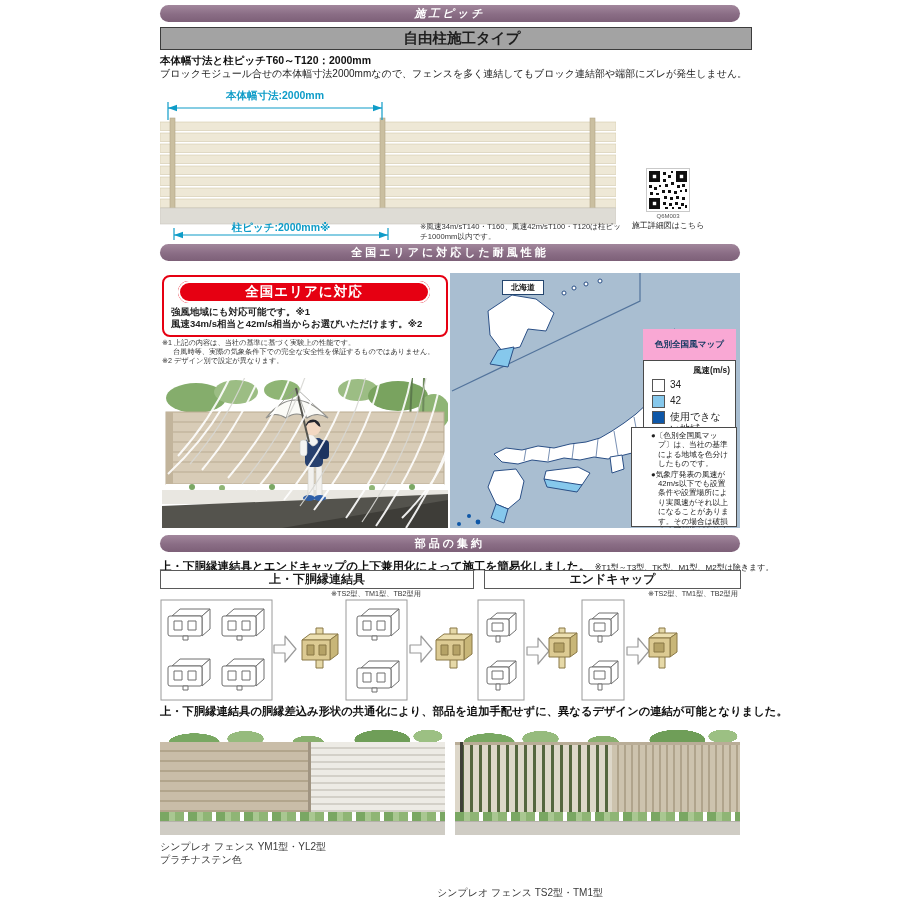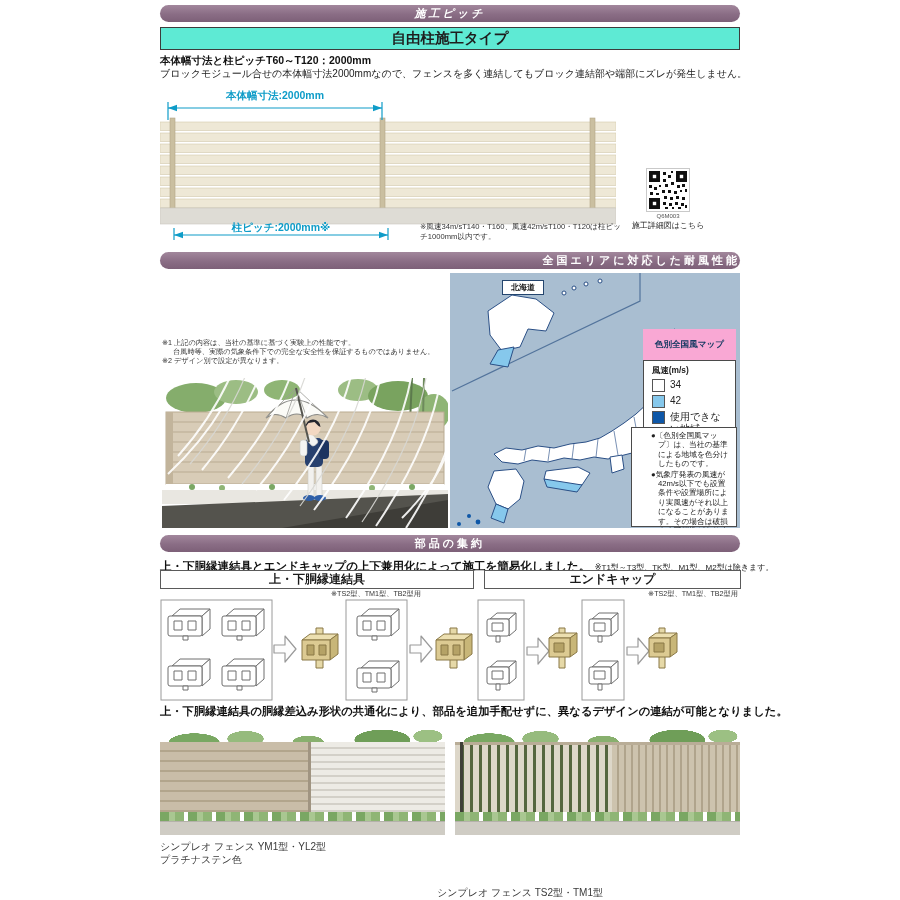--- a/index.html
+++ b/index.html
@@ -5,22 +5,22 @@
   html,body{margin:0;padding:0;background:#fff;}
   #canvas{position:relative;width:900px;height:900px;background:#ffffff;overflow:hidden;
     font-family:"Liberation Sans","DejaVu Sans",sans-serif;color:#222;}
   .abs{position:absolute;}
   
   .pill-hdr{position:absolute;left:160px;width:580px;height:17px;border-radius:9px;
     background:linear-gradient(180deg,#a2879c 0%,#8a6d85 55%,#7d6078 100%);
     color:#fff;font-weight:bold;font-size:11px;letter-spacing:3px;
     display:flex;align-items:center;justify-content:center;}
   
-  #type-box{left:160px;top:27px;width:578px;height:21px;background:#5eead4;border:1px solid #3c3c3c;
-    display:flex;align-items:center;justify-content:center;font-size:14.5px;font-weight:bold;color:#1e1e1e;}
+  #type-box{left:160px;top:27px;width:578px;height:21px;background:#a3a3a3;border:1px solid #3c3c3c;
+    display:flex;align-items:center;justify-content:center;font-size:14.5px;font-weight:bold;color:#1e1e1e;padding-left:12px;}
   #s1-lead-bold{left:160px;top:54px;font-size:10.5px;font-weight:bold;color:#111;}
   #s1-lead-text{left:160px;top:67px;font-size:10px;color:#222;}
   #s1-note{left:420px;top:222px;width:205px;font-size:7.6px;line-height:1.3;color:#333;}
   #qr-wrap{left:620px;top:168px;width:96px;text-align:center;}
   #qr-svg{display:block;margin:0 auto;border:1px solid #c9c9c9;background:#fff;}
   #qr-id{font-size:6px;color:#555;margin-top:1px;}
   #qr-caption{font-size:8px;color:#222;margin-top:1px;}
   
   #red-box{left:162px;top:275px;width:282px;height:58px;background:#fff;border:2px solid #e60012;border-radius:8px;}
   #red-pill{position:absolute;left:14px;top:4px;width:252px;height:22px;background:#e60012;border-radius:12px;
@@ -30,21 +30,21 @@
   #red-l2{position:absolute;left:7px;top:41px;font-size:9.5px;font-weight:bold;color:#222;}
   .fn{left:162px;font-size:7.2px;color:#333;line-height:1.25;}
   
   #map-panel{left:450px;top:273px;width:290px;height:255px;background:#a9bed1;overflow:hidden;}
   #hok-label{position:absolute;left:52px;top:7px;width:40px;height:13px;background:#fff;border:1px solid #24456e;
     display:flex;align-items:center;justify-content:center;font-size:8px;font-weight:bold;color:#111;}
   #legend{position:absolute;left:193px;top:56px;width:93px;}
   #legend-title{height:31px;background:#f9a8d4;color:#173a63;font-weight:bold;font-size:8.6px;
     display:flex;align-items:center;justify-content:center;}
   #legend-box{background:#fff;border:1px solid #4a4a4a;padding:4px 5px 5px 8px;}
-  #legend-unit{font-size:8.4px;font-weight:bold;color:#222;text-align:left;margin-bottom:3px;}
+  #legend-unit{font-size:8.4px;font-weight:bold;color:#222;text-align:right;margin-bottom:3px;}
   .lg-row{display:flex;align-items:flex-start;margin-top:3px;}
   .sw{width:11px;height:11px;border:1px solid #555;margin-right:5px;flex:0 0 auto;}
   .sw34{background:#ffffff;} .sw42{background:#86c8ec;} .swna{background:#0e57a7;}
   .lg-lab{font-size:10px;color:#222;line-height:1.15;width:52px;}
   #map-notes{position:absolute;left:181px;top:154px;width:106px;height:100px;background:#fff;border:1px solid #4a4a4a;
     padding:3px 3px 3px 19px;box-sizing:border-box;}
   .mp-note{font-size:7.7px;line-height:1.22;color:#222;margin:0 0 1px 0;text-indent:-7px;padding-left:7px;}
   
   #s3-lead{left:160px;top:556px;white-space:nowrap;}
   #s3-lead-bold{font-size:11.5px;font-weight:bold;color:#111;}
@@ -177,24 +177,29 @@
           <rect x="18" y="38" width="3" height="2"></rect>
         <rect x="25" y="38" width="2" height="2"></rect>
           <rect x="31" y="38" width="3" height="2"></rect>
           <rect x="38" y="36" width="2" height="3"></rect>
       </g>
     </svg>
     <div id="qr-id">Q6M003</div>
     <div id="qr-caption">施工詳細図はこちら</div>
   </div>
 
-  <div class="pill-hdr" style="top:252px;justify-content:flex-end;">
+  <div class="pill-hdr" style="top:244px;">
     <span>全国エリアに対応した耐風性能</span>
   </div>
 
+  <div id="red-box" class="abs">
+    <div id="red-pill">全国エリアに対応</div>
+    <div id="red-l1">強風地域にも対応可能です。※1</div>
+    <div id="red-l2">風速34m/s相当と42m/s相当からお選びいただけます。※2</div>
+  </div>
   <div class="abs fn" style="top:338px;">※1 上記の内容は、当社の基準に基づく実験上の性能です。</div>
   <div class="abs fn" style="top:347px;left:173px;text-align:center;">台風時等、実際の気象条件下での完全な安全性を保証するものではありません。</div>
   <div class="abs fn" style="top:356px;">※2 デザイン別で設定が異なります。</div>
 
   <svg class="abs" style="left:162px;top:378px;" width="286" height="150" viewBox="0 0 286 150">
     <rect width="286" height="150" fill="#ffffff"></rect>
     <g>
       <ellipse cx="34" cy="20" rx="30" ry="15" fill="#85ad6c"></ellipse>
       <ellipse cx="74" cy="14" rx="22" ry="12" fill="#9cbd84"></ellipse>
       <ellipse cx="120" cy="12" rx="18" ry="10" fill="#8fb575"></ellipse>

